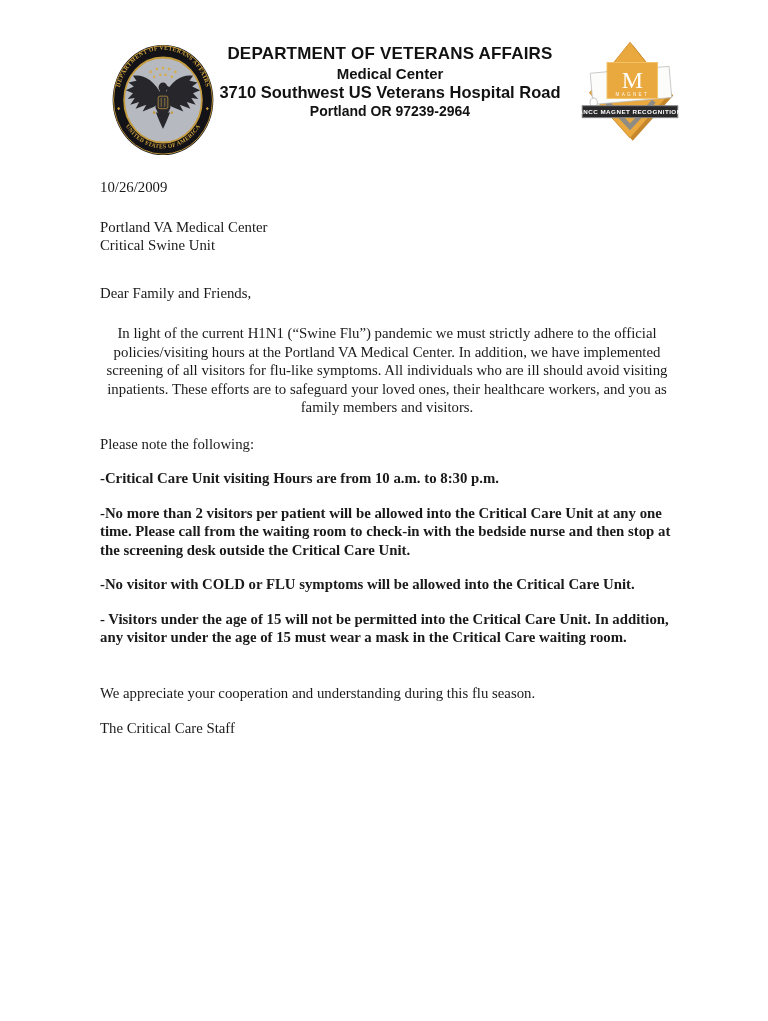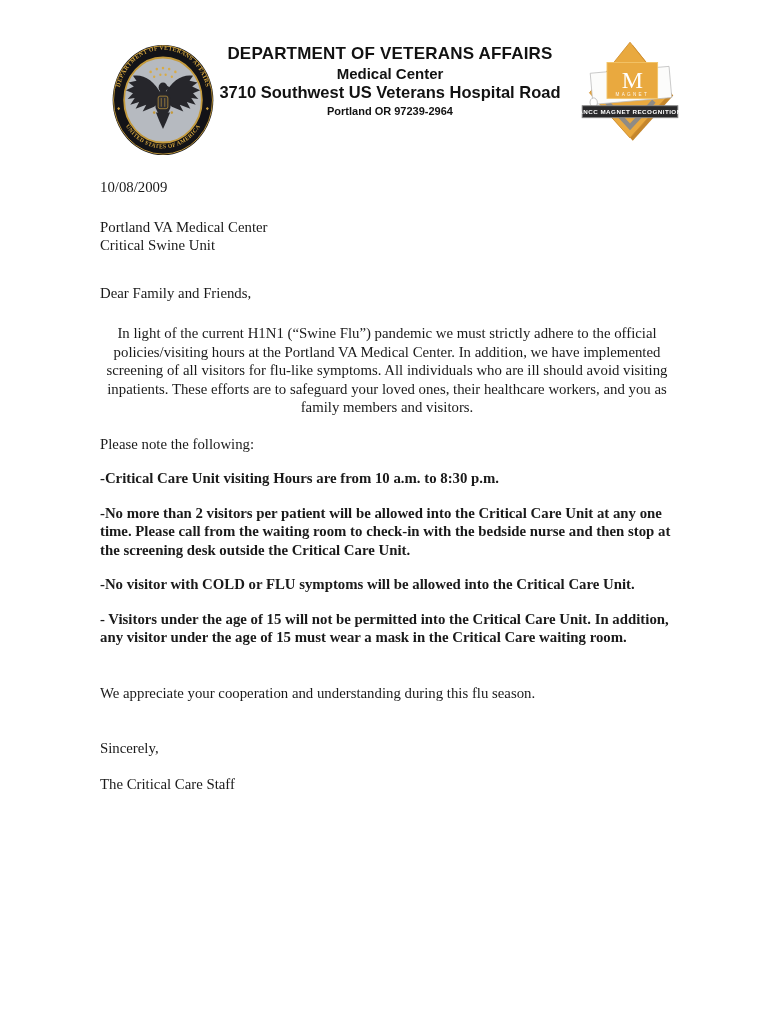--- a/index.html
+++ b/index.html
@@ -17,21 +17,21 @@
   .magnet-wrap { position: absolute; left: 584px; top: 40px; width: 92px; height: 102px; }
   .header-text {
     position: absolute; left: 190px; top: 43px; width: 400px;
     text-align: center;
     font-family: "Liberation Sans", sans-serif;
     font-weight: bold; color: #121212;
   }
   .ht1 { font-size: 17px;   line-height: 21px; letter-spacing: 0.2px; }
   .ht2 { font-size: 15px; line-height: 19px; }
   .ht3 { font-size: 16.5px; line-height: 19px; text-align: center; }
-  .ht4 { font-size: 11px; line-height: 19px; }
+  .ht4 { font-size: 14px; line-height: 19px; }
   
   .letter-body {
     position: absolute; left: 100px; top: 178px; width: 574px;
     font-size: 14.8px; line-height: 18.5px;
   }
   .letter-body p { margin: 0; }
   .m-recip1     { margin-top: 21px !important; }
   .m-salutation { margin-top: 29px !important; }
   .m-intro      { margin-top: 22px !important; text-align: center; }
   .m-note       { margin-top: 18px !important; }
@@ -119,28 +119,27 @@
         <text x="52.5" y="52" font-size="26" fill="#ffffff" text-anchor="middle" font-family="&quot;Liberation Serif&quot;, serif">M</text>
         <text x="52.5" y="60" font-size="5" fill="#ffffff" opacity="0.9" letter-spacing="2.5" text-anchor="middle" font-family="&quot;Liberation Sans&quot;, sans-serif">MAGNET</text>
 
         <rect x="-2" y="71" width="104" height="13" fill="#29292b" stroke="#8a8a8a" stroke-width="1"></rect>
         <text x="50" y="80.5" font-size="6.8" font-weight="bold" fill="#ffffff" letter-spacing="0.5" text-anchor="middle" font-family="&quot;Liberation Sans&quot;, sans-serif">ANCC MAGNET RECOGNITION</text>
       </svg>
     </div>
   </div>
 
   <div class="letter-body">
-    <p>10/08/2009</p>
+    <p>10/26/2009</p>
     <p class="m-recip1">Portland VA Medical Center</p>
     <p>Critical Swine Unit</p>
     <p class="m-salutation">Dear Family and Friends,</p>
     <p class="m-intro">In light of the current H1N1 (“Swine Flu”) pandemic we must strictly adhere to the official policies/visiting hours at the Portland VA Medical Center.  In addition, we have implemented screening of all visitors for flu-like symptoms. All individuals who are ill should avoid visiting inpatients. These efforts are to safeguard your loved ones, their healthcare workers, and you as family members and visitors.</p>
     <p class="m-note">Please note the following:</p>
     <p class="m-item">-Critical Care Unit visiting Hours are from 10 a.m. to 8:30 p.m.</p>
     <p class="m-item">-No more than 2 visitors per patient will be allowed into the Critical Care Unit at any one time. Please call from the waiting room to check-in with the bedside nurse and then stop at the screening desk outside the Critical Care Unit.</p>
     <p class="m-item">-No visitor with COLD or FLU symptoms will be allowed into the Critical Care Unit.</p>
     <p class="m-item">- Visitors under the age of 15 will not be permitted into the Critical Care Unit. In addition, any visitor under the age of 15 must wear a mask in the Critical Care waiting room.</p>
     <p class="m-closing">We appreciate your cooperation and understanding during this flu season.</p>
-    <p class="m-valediction">Sincerely,</p>
     <p class="m-signature">The Critical Care Staff</p>
   </div>
 
 </div>
 
 </body></html>

